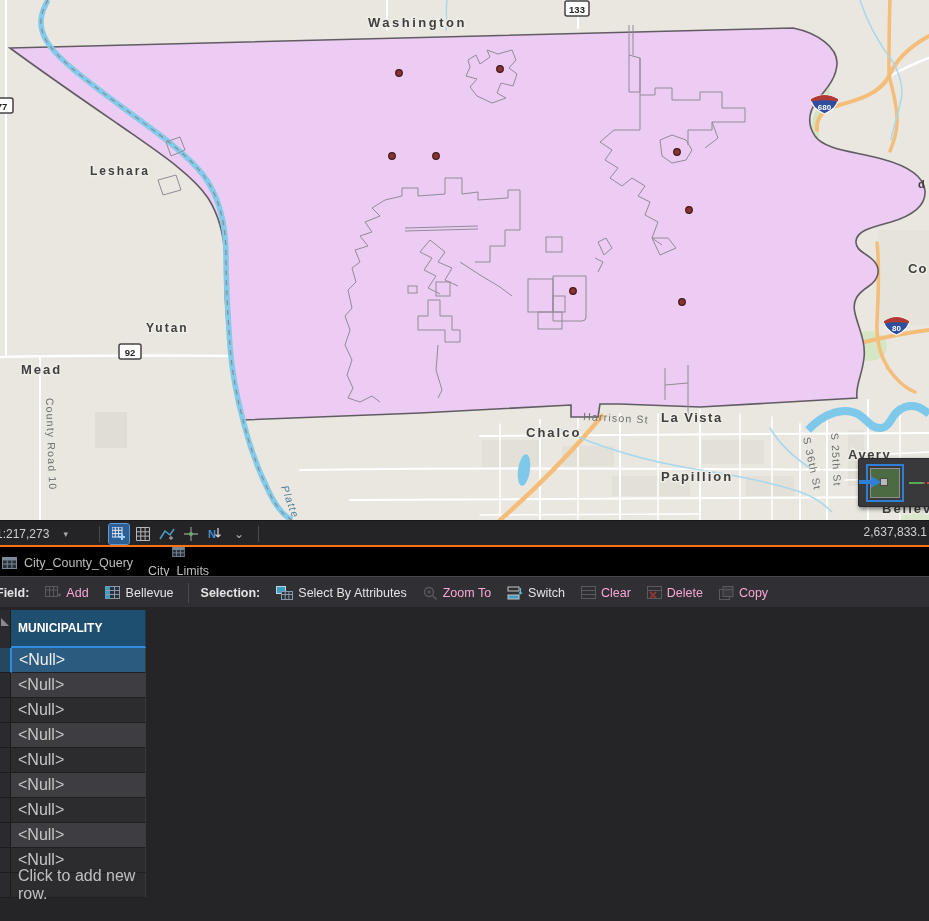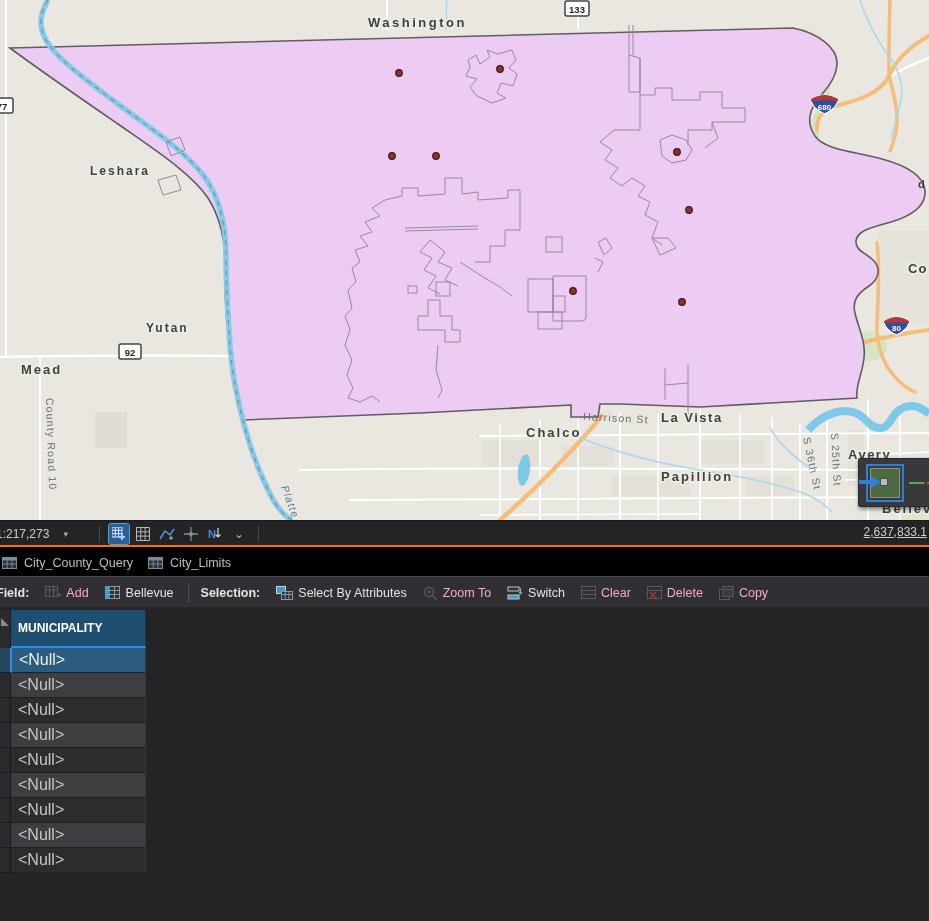--- a/index.html
+++ b/index.html
@@ -23,21 +23,21 @@
   #cursor-overlay .seg{position:absolute;left:50px;top:21px;width:30px;height:6px;}
 
   
   #map-statusbar{position:absolute;left:0;top:520px;width:929px;height:25px;background:#242427;
     border-top:1px solid #18181a;color:#cfcfcf;font-size:12px;display:flex;align-items:center;}
   #scale-box{display:flex;align-items:center;margin-left:-4px;min-width:96px;}
   #scale-box .caret{color:#a8a8a8;font-size:9px;margin-left:14px;}
   .vsep{width:1px;height:16px;background:#4a4a4e;margin:0 7px;}
   .sb-btn{width:20px;height:20px;display:flex;align-items:center;justify-content:center;margin:0 2px;border-radius:2px;}
   .sb-btn.active{background:#2d5f95;outline:1px solid #5c9bd8;}
-  #coord-readout{position:absolute;right:2px;top:4px;color:#cfcfcf;font-size:12px;white-space:nowrap;text-decoration:underline;}
+  #coord-readout{position:absolute;right:2px;top:4px;color:#cfcfcf;font-size:12px;white-space:nowrap;}
 
   
   #tabstrip{position:absolute;left:0;top:545px;width:929px;height:31px;background:#000000;border-top:2px solid #f97316;}
   .tab{position:absolute;top:0;height:31px;display:flex;align-items:center;gap:7px;color:#bdbdbd;font-size:12.5px;padding:0 10px;}
   .tab.active{background:#3d3d41;color:#ececec;}
   .tab .close{margin-left:10px;color:#c8c8c8;font-size:12px;}
 
   
   #table-toolbar{position:absolute;left:0;top:576px;width:929px;height:31px;background:#2f2f34;
     border-top:1px solid #47474d;display:flex;align-items:center;color:#e4e4e6;font-size:12.5px;}
@@ -306,21 +306,21 @@
 
   <div id="tabstrip">
     <div class="tab" style="left:-8px;">
       <svg width="15" height="12" viewBox="0 0 15 12">
         <rect x="0.5" y="0.5" width="14" height="11" fill="#2a3138" stroke="#7a8a9a"></rect>
         <rect x="0.5" y="0.5" width="14" height="3" fill="#7a8a9a"></rect>
         <path d="M0.5,7 H14.5 M5.2,3.5 V11.5 M9.9,3.5 V11.5" stroke="#7a8a9a" stroke-width="1"></path>
       </svg>
       <span>City_County_Query</span>
     </div>
-    <div class="tab" style="left:138px;">
+    <div class="tab" style="left:138px;flex-direction:column;">
       <svg width="15" height="12" viewBox="0 0 15 12">
         <rect x="0.5" y="0.5" width="14" height="11" fill="#2a3138" stroke="#7a8a9a"></rect>
         <rect x="0.5" y="0.5" width="14" height="3" fill="#7a8a9a"></rect>
         <path d="M0.5,7 H14.5 M5.2,3.5 V11.5 M9.9,3.5 V11.5" stroke="#7a8a9a" stroke-width="1"></path>
       </svg>
       <span>City_Limits</span>
     </div>
   </div>
 
   <div id="table-toolbar">
@@ -438,16 +438,20 @@
         <div class="cell">&lt;Null&gt;</div>
       </div>
       <div class="grid-row row-light">
         <div class="gutter"></div>
         <div class="cell">&lt;Null&gt;</div>
       </div>
       <div class="grid-row row-dark">
         <div class="gutter"></div>
         <div class="cell">&lt;Null&gt;</div>
       </div>
+      <div class="grid-row add-row">
+        <div class="gutter"></div>
+        <div class="cell">Click to add new row.</div>
+      </div>
     </div>
   </div>
 
 </div>
 
 </body></html>

